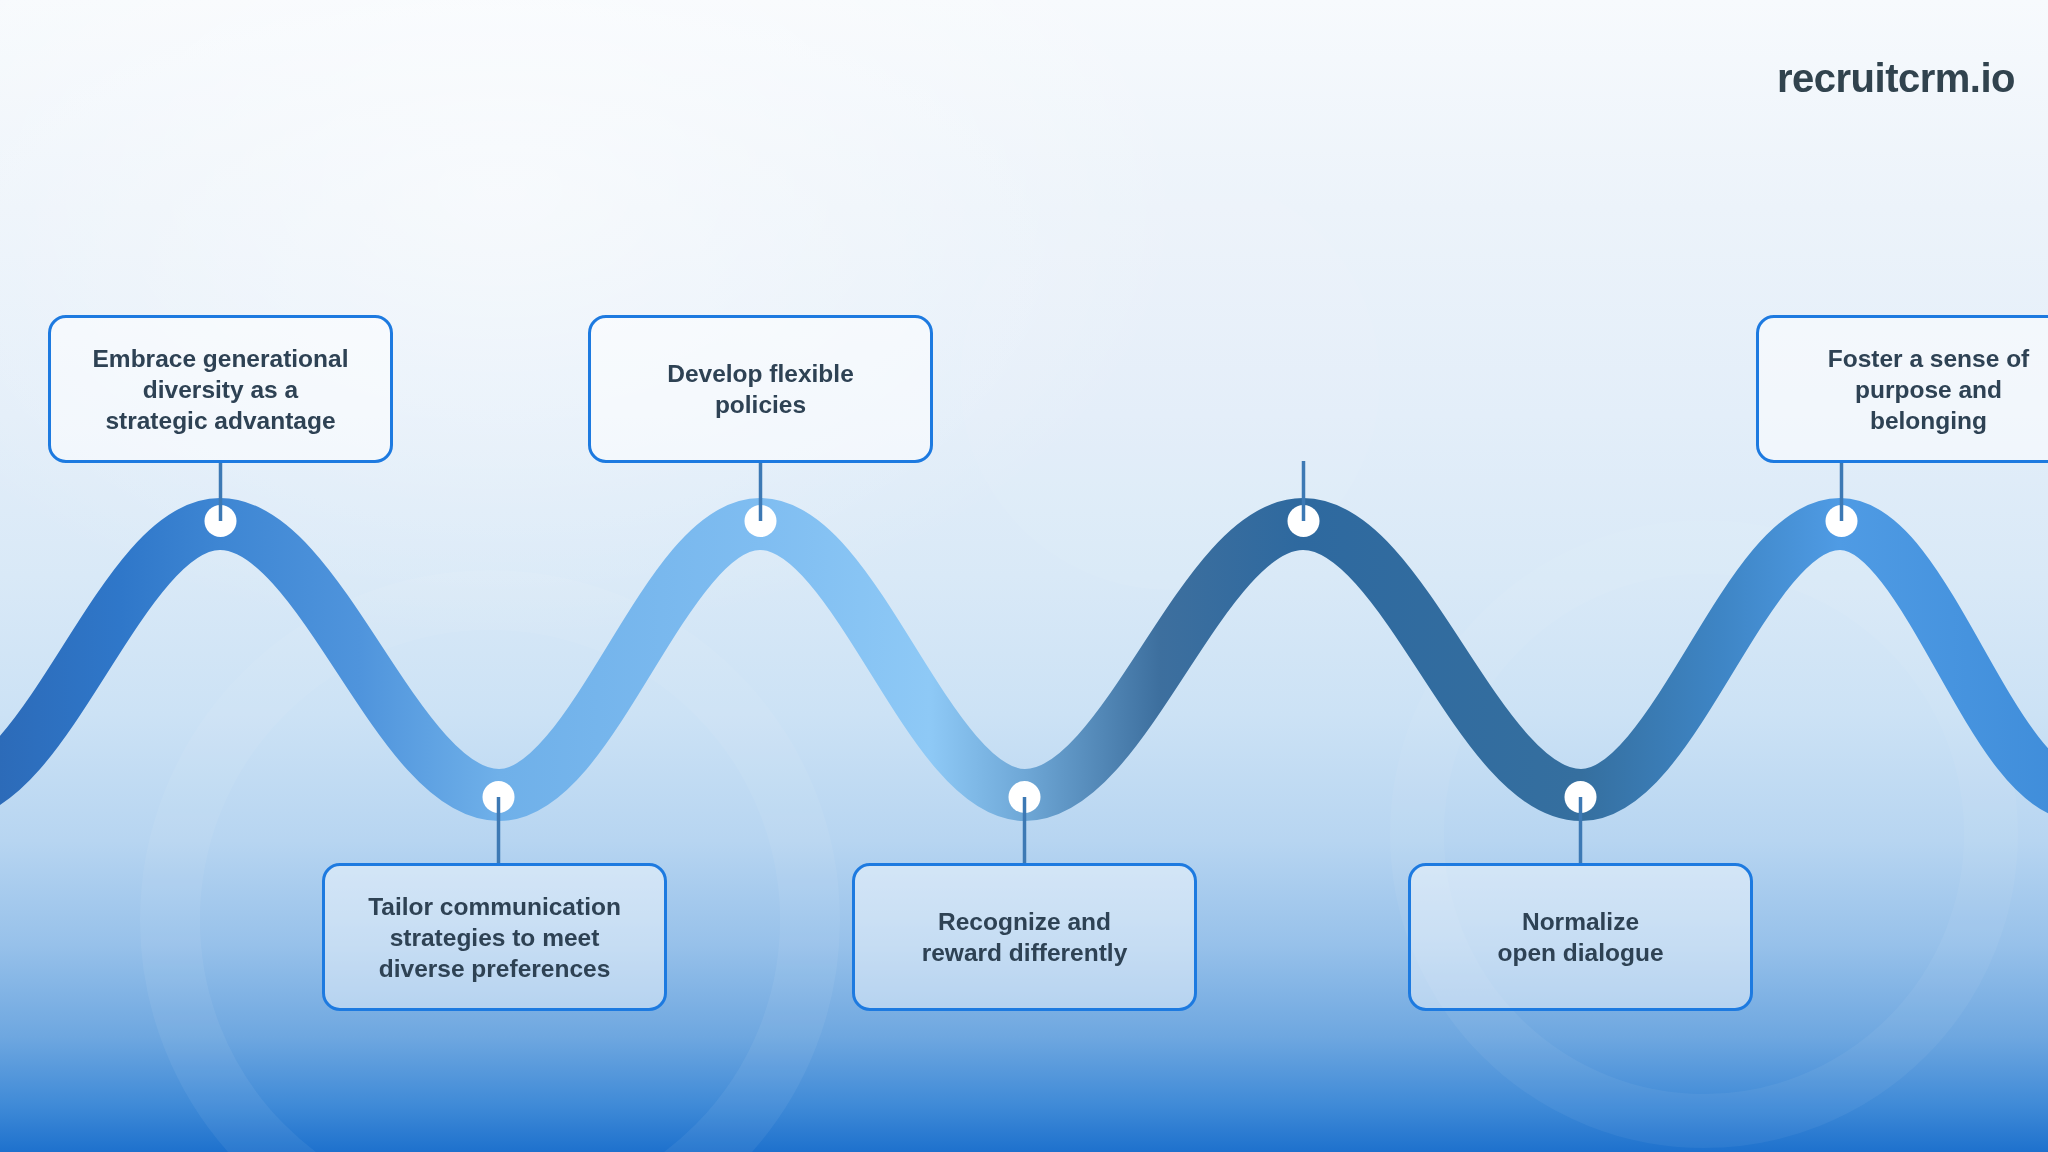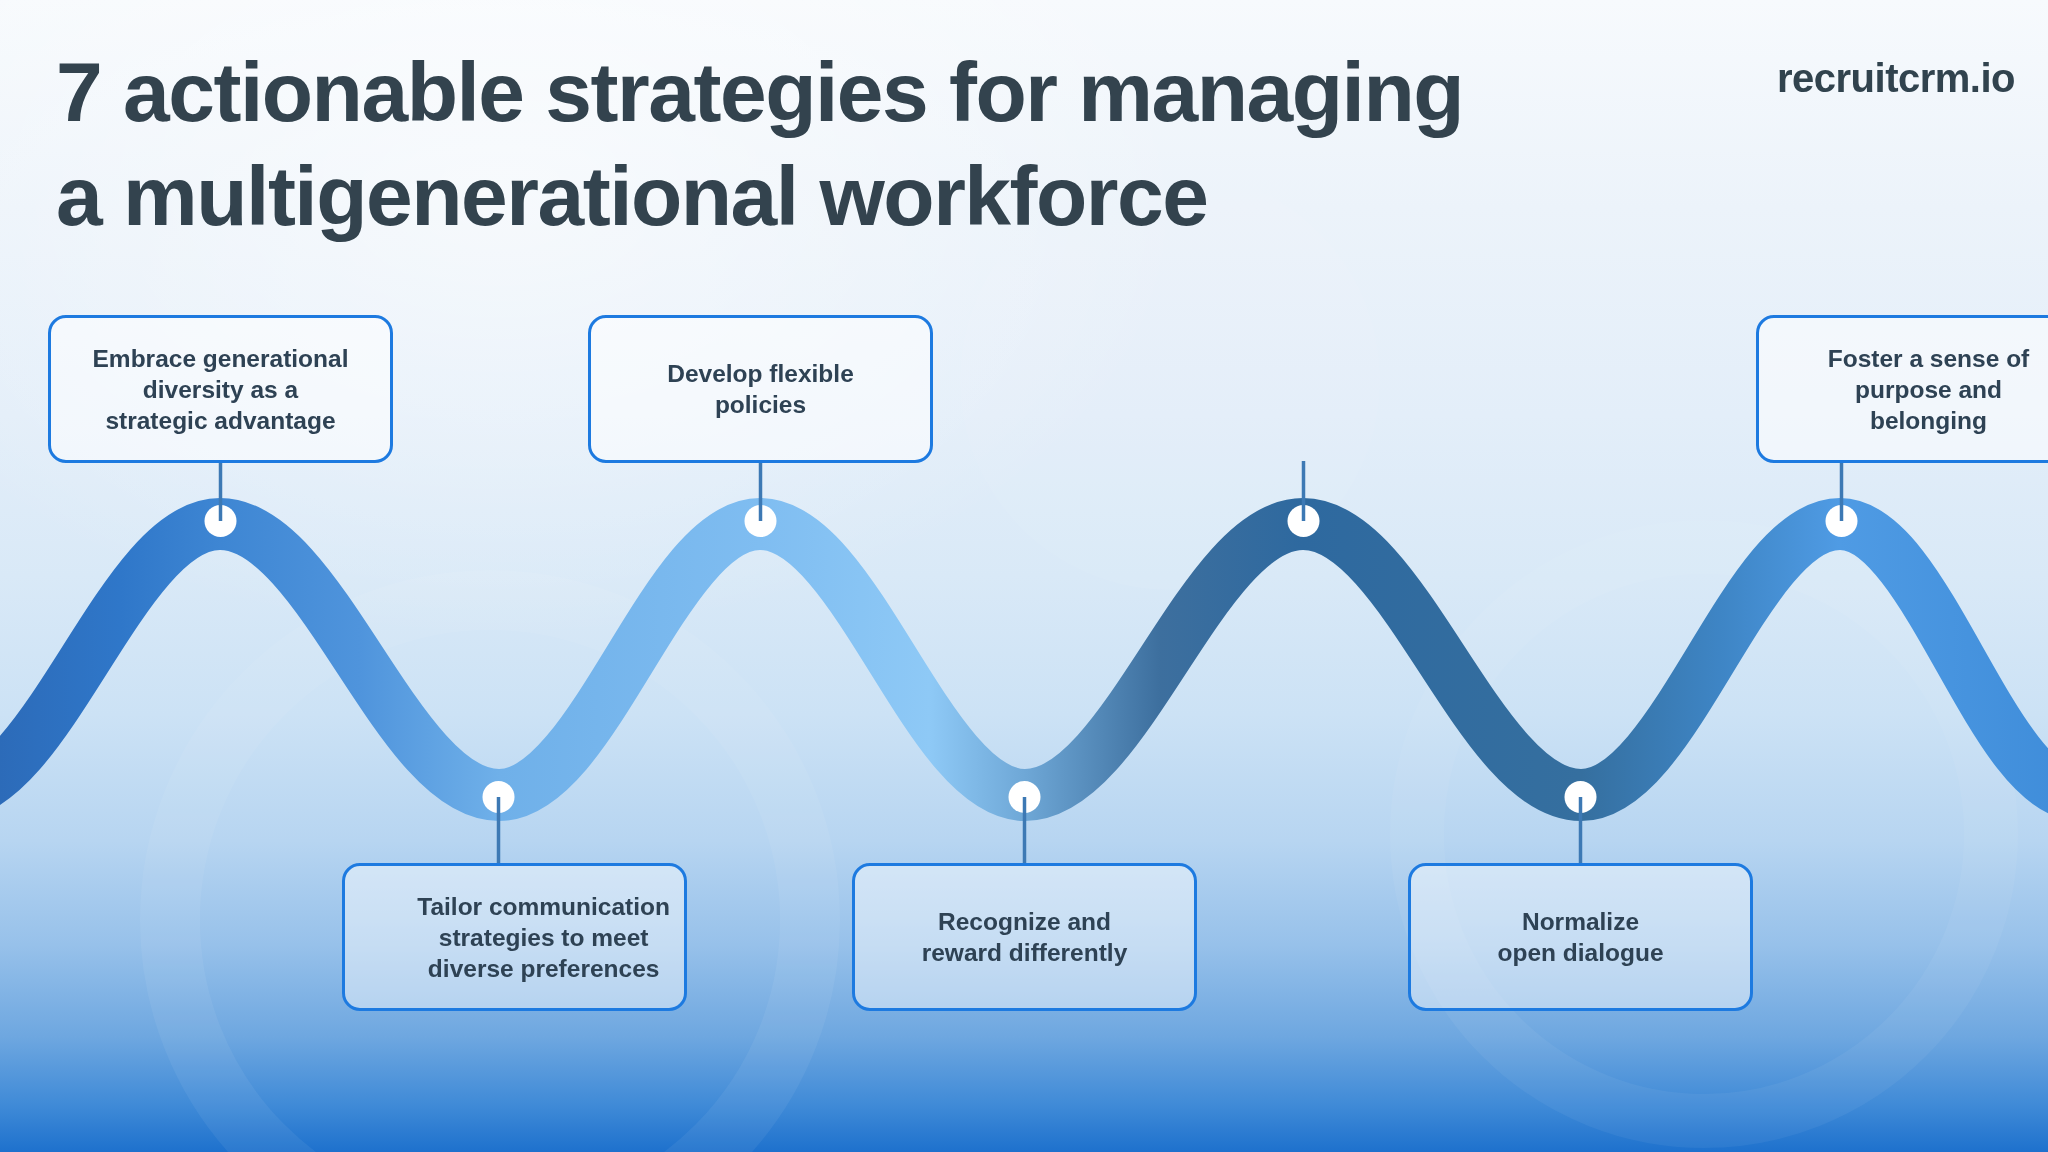--- a/index.html
+++ b/index.html
@@ -37,21 +37,21 @@
     border:3px solid #1d7ae0;border-radius:18px;
     background:rgba(255,255,255,0.52);
     display:flex;align-items:center;justify-content:center;
     text-align:center;color:#2e4254;font-weight:bold;
     font-size:24.5px;line-height:31px;white-space:pre-line;
     padding:10px 14px;
   }
   .card.top{top:315px;}
   .card.bottom{top:863px;background:rgba(255,255,255,0.45);}
   .c1{left:48px;}  .c2{left:588px;}  .c3{left:1131px;} .c4{left:1756px;}
-  .c5{left:342px;justify-content:flex-end;} .c6{left:852px;}  .c7{left:1408px;}
+  .c5{left:322px;} .c6{left:852px;}  .c7{left:1408px;}
 
   .wave-layer{position:absolute;left:0;top:0;pointer-events:none;}
 </style>
 </head>
 <body>
 
 <div class="canvas">
 
   <div class="glow"></div>
   <div class="deco deco1"></div>
@@ -98,22 +98,20 @@
 
     <line x1="220.5" y1="461" x2="220.5" y2="521" stroke="#3d79b4" stroke-width="3.5"></line>
     <line x1="760.5" y1="461" x2="760.5" y2="521" stroke="#3d79b4" stroke-width="3.5"></line>
     <line x1="1303.5" y1="461" x2="1303.5" y2="521" stroke="#3d79b4" stroke-width="3.5"></line>
     <line x1="1841.5" y1="461" x2="1841.5" y2="521" stroke="#3d79b4" stroke-width="3.5"></line>
     <line x1="498.5" y1="797" x2="498.5" y2="865" stroke="#3d79b4" stroke-width="3.5"></line>
     <line x1="1024.5" y1="797" x2="1024.5" y2="865" stroke="#3d79b4" stroke-width="3.5"></line>
     <line x1="1580.5" y1="797" x2="1580.5" y2="865" stroke="#3d79b4" stroke-width="3.5"></line>
   </svg>
 
-  <div class="title">7 actionable strategies for managing
-a multigenerational workforce</div>
 
   <div class="brand">recruitcrm.io</div>
 
   <div class="card top c1">
     <span>Embrace generational
 diversity as a
 strategic advantage</span>
   </div>
   <div class="card top c2">
     <span>Develop flexible

